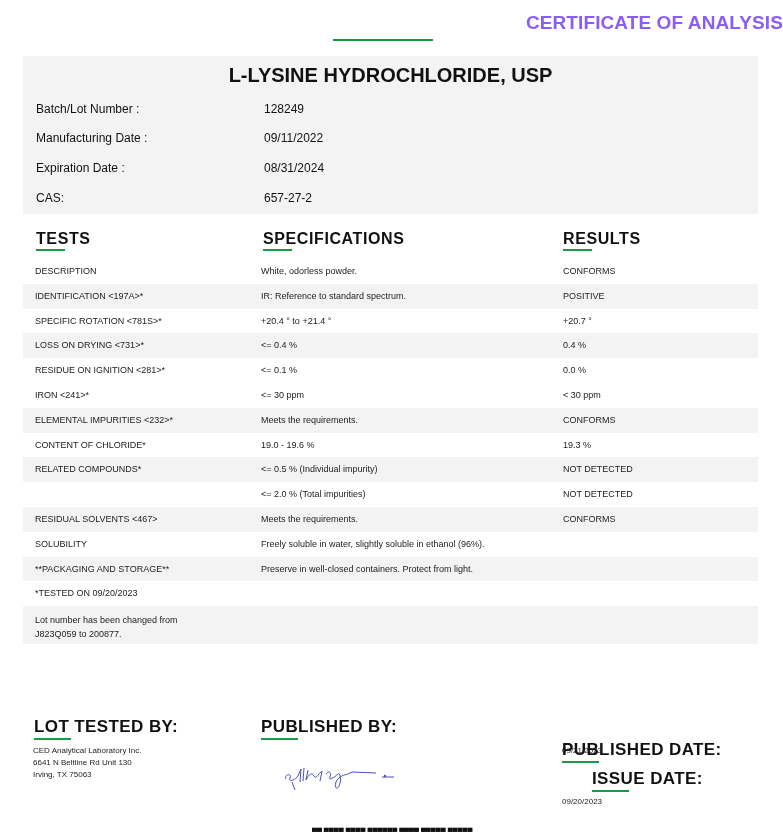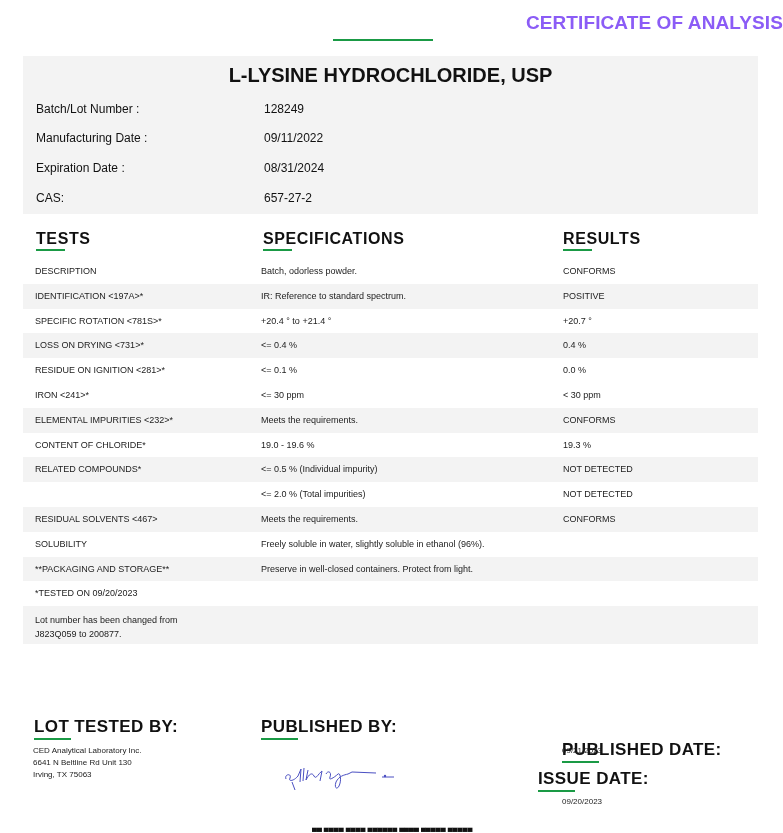--- a/index.html
+++ b/index.html
@@ -92,21 +92,21 @@
   <div class="ul"></div>
 </div>
 <div class="col-heading" style="left:563px;">
   <span>RESULTS</span>
   <div class="ul"></div>
 </div>
 
 <div class="tests-table">
   <div class="trow">
     <span class="c c1">DESCRIPTION</span>
-    <span class="c c2">Batch, odorless powder.</span>
+    <span class="c c2">White, odorless powder.</span>
     <span class="c c3">CONFORMS</span>
   </div>
   <div class="trow alt">
     <span class="c c1">IDENTIFICATION &lt;197A&gt;*</span>
     <span class="c c2">IR: Reference to standard spectrum.</span>
     <span class="c c3">POSITIVE</span>
   </div>
   <div class="trow">
     <span class="c c1">SPECIFIC ROTATION &lt;781S&gt;*</span>
     <span class="c c2">+20.4 ° to +21.4 °</span>
@@ -192,19 +192,19 @@
   <path d="M100 15 L112 15" stroke="#4a4fc2" stroke-width="1"></path>
   <circle cx="103" cy="14" r="1.2" fill="#4a4fc2"></circle>
 </svg>
 
 <div class="footer-heading" style="left:562px; top:740px;">
   <span>PUBLISHED DATE:</span>
   <div class="ul"></div>
 </div>
 <div class="footer-text" style="left:562px; top:745px;">09/21/2023</div>
 
-<div class="footer-heading" style="left:538px; top:769px;">
+<div class="footer-heading" style="left:592px; top:769px;">
   <span>ISSUE DATE:</span>
   <div class="ul"></div>
 </div>
 <div class="footer-text" style="left:562px; top:796px;">09/20/2023</div>
 
 <div class="cut-line">▀▀ ▀▀▀▀ ▀▀▀▀ ▀▀▀▀▀▀ ▀▀▀▀ ▀▀▀▀▀ ▀▀▀▀▀</div>
 
 </body></html>

